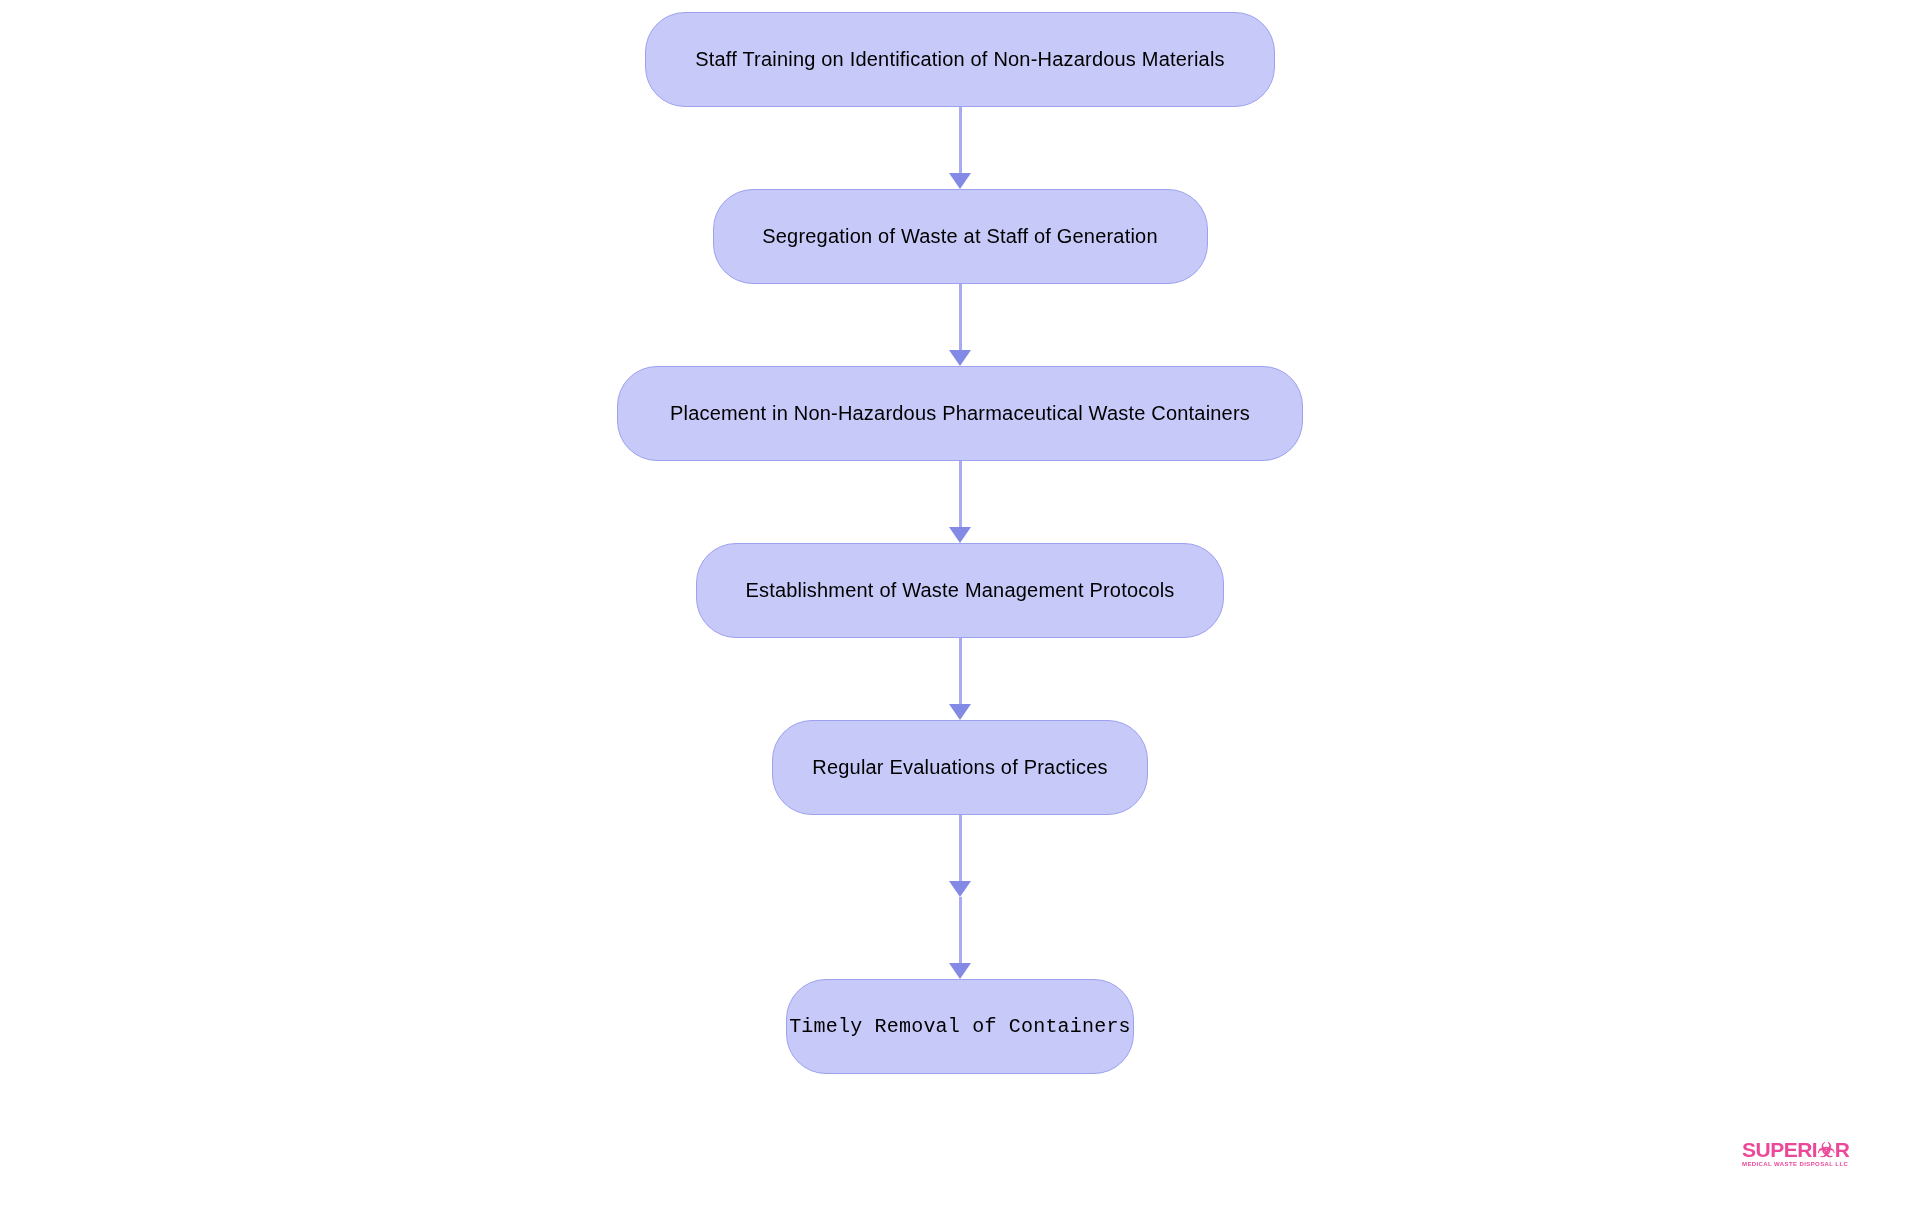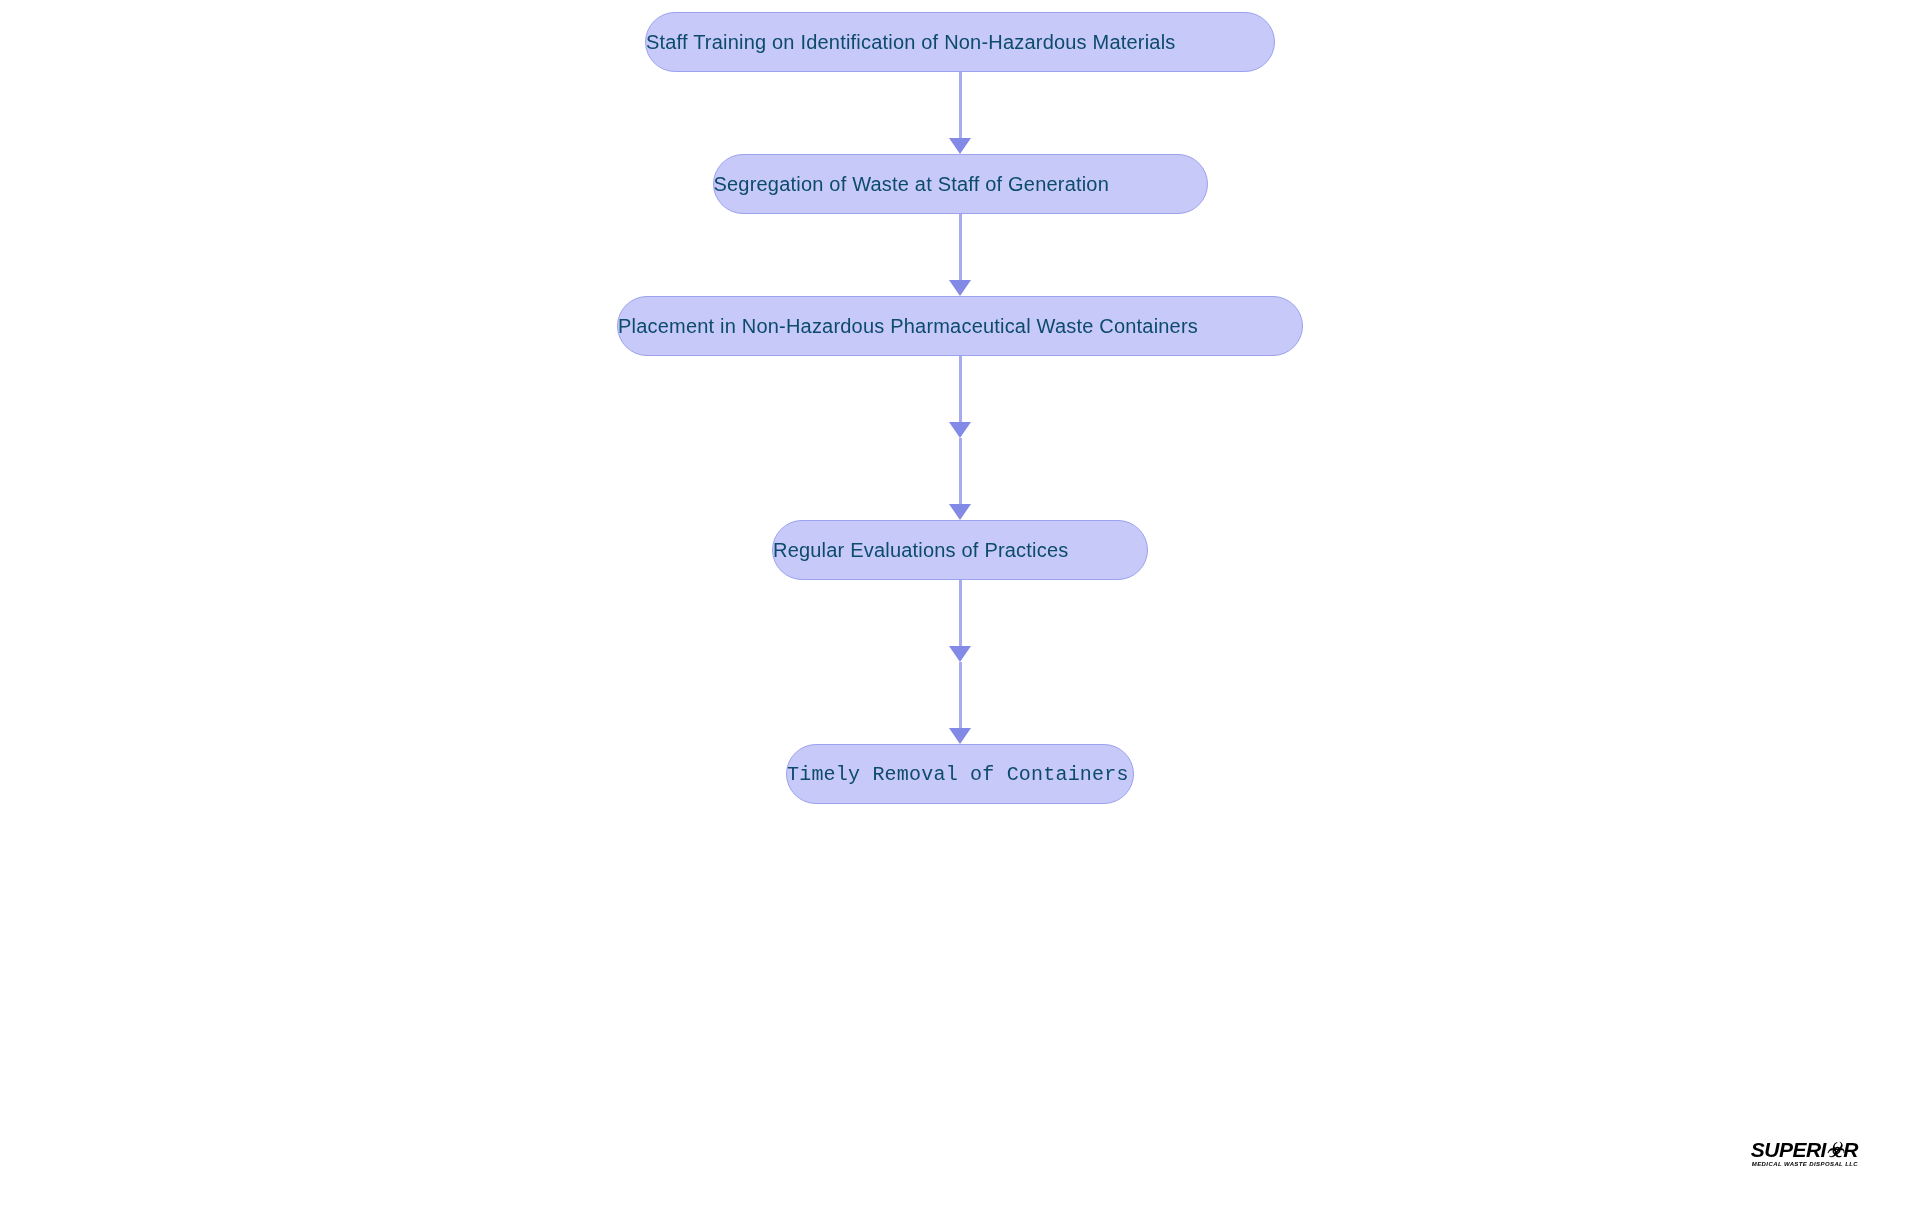--- a/index.html
+++ b/index.html
@@ -19,28 +19,28 @@
     position: absolute;
     top: 12px;
     left: 0;
     width: 100%;
     display: flex;
     flex-direction: column;
     align-items: center;
   }
   .node {
     box-sizing: border-box;
-    height: 60px;
+    height: 95px;
     border-radius: 40px;
     background: #c7c9f8;
     border: 1.6px solid #9ca2ee;
     display: flex;
     align-items: center;
-    justify-content: flex-start;
-    color: #0c4a6e;
+    justify-content: center;
+    color: #000000;
     font-size: 20px;
     letter-spacing: 0.2px;
     white-space: nowrap;
   }
   .w1 { width: 630px; }
   .w2 { width: 495px; }
   .w3 { width: 686px; }
   .w4 { width: 528px; }
   .w5 { width: 376px; }
   .w6 { width: 510px; }
@@ -61,24 +61,23 @@
     height: 0;
     border-left: 11px solid transparent;
     border-right: 11px solid transparent;
     border-top: 16px solid #828ae6;
   }
   .logo {
     position: absolute;
     left: 1742px;
     top: 1139px;
     width: 116px;
-    text-align: right;
-    color: #000000;
+    text-align: left;
+    color: #ec4899;
     line-height: 1;
-    font-style: italic;
   }
   .logo-brand {
     font-weight: bold;
     font-size: 21px;
     letter-spacing: -0.5px;
     white-space: nowrap;
   }
   .logo-brand .bio {
     font-size: 20px;
   }
@@ -117,20 +116,23 @@
 
     <div class="node w3">
       <span>Placement in Non-Hazardous Pharmaceutical Waste Containers</span>
     </div>
 
     <div class="arrow">
       <div class="arrow-line"></div>
       <div class="arrow-head"></div>
     </div>
 
+    <div class="node w4">
+      <span>Establishment of Waste Management Protocols</span>
+    </div>
 
     <div class="arrow">
       <div class="arrow-line"></div>
       <div class="arrow-head"></div>
     </div>
 
     <div class="node w5">
       <span>Regular Evaluations of Practices</span>
     </div>
 

